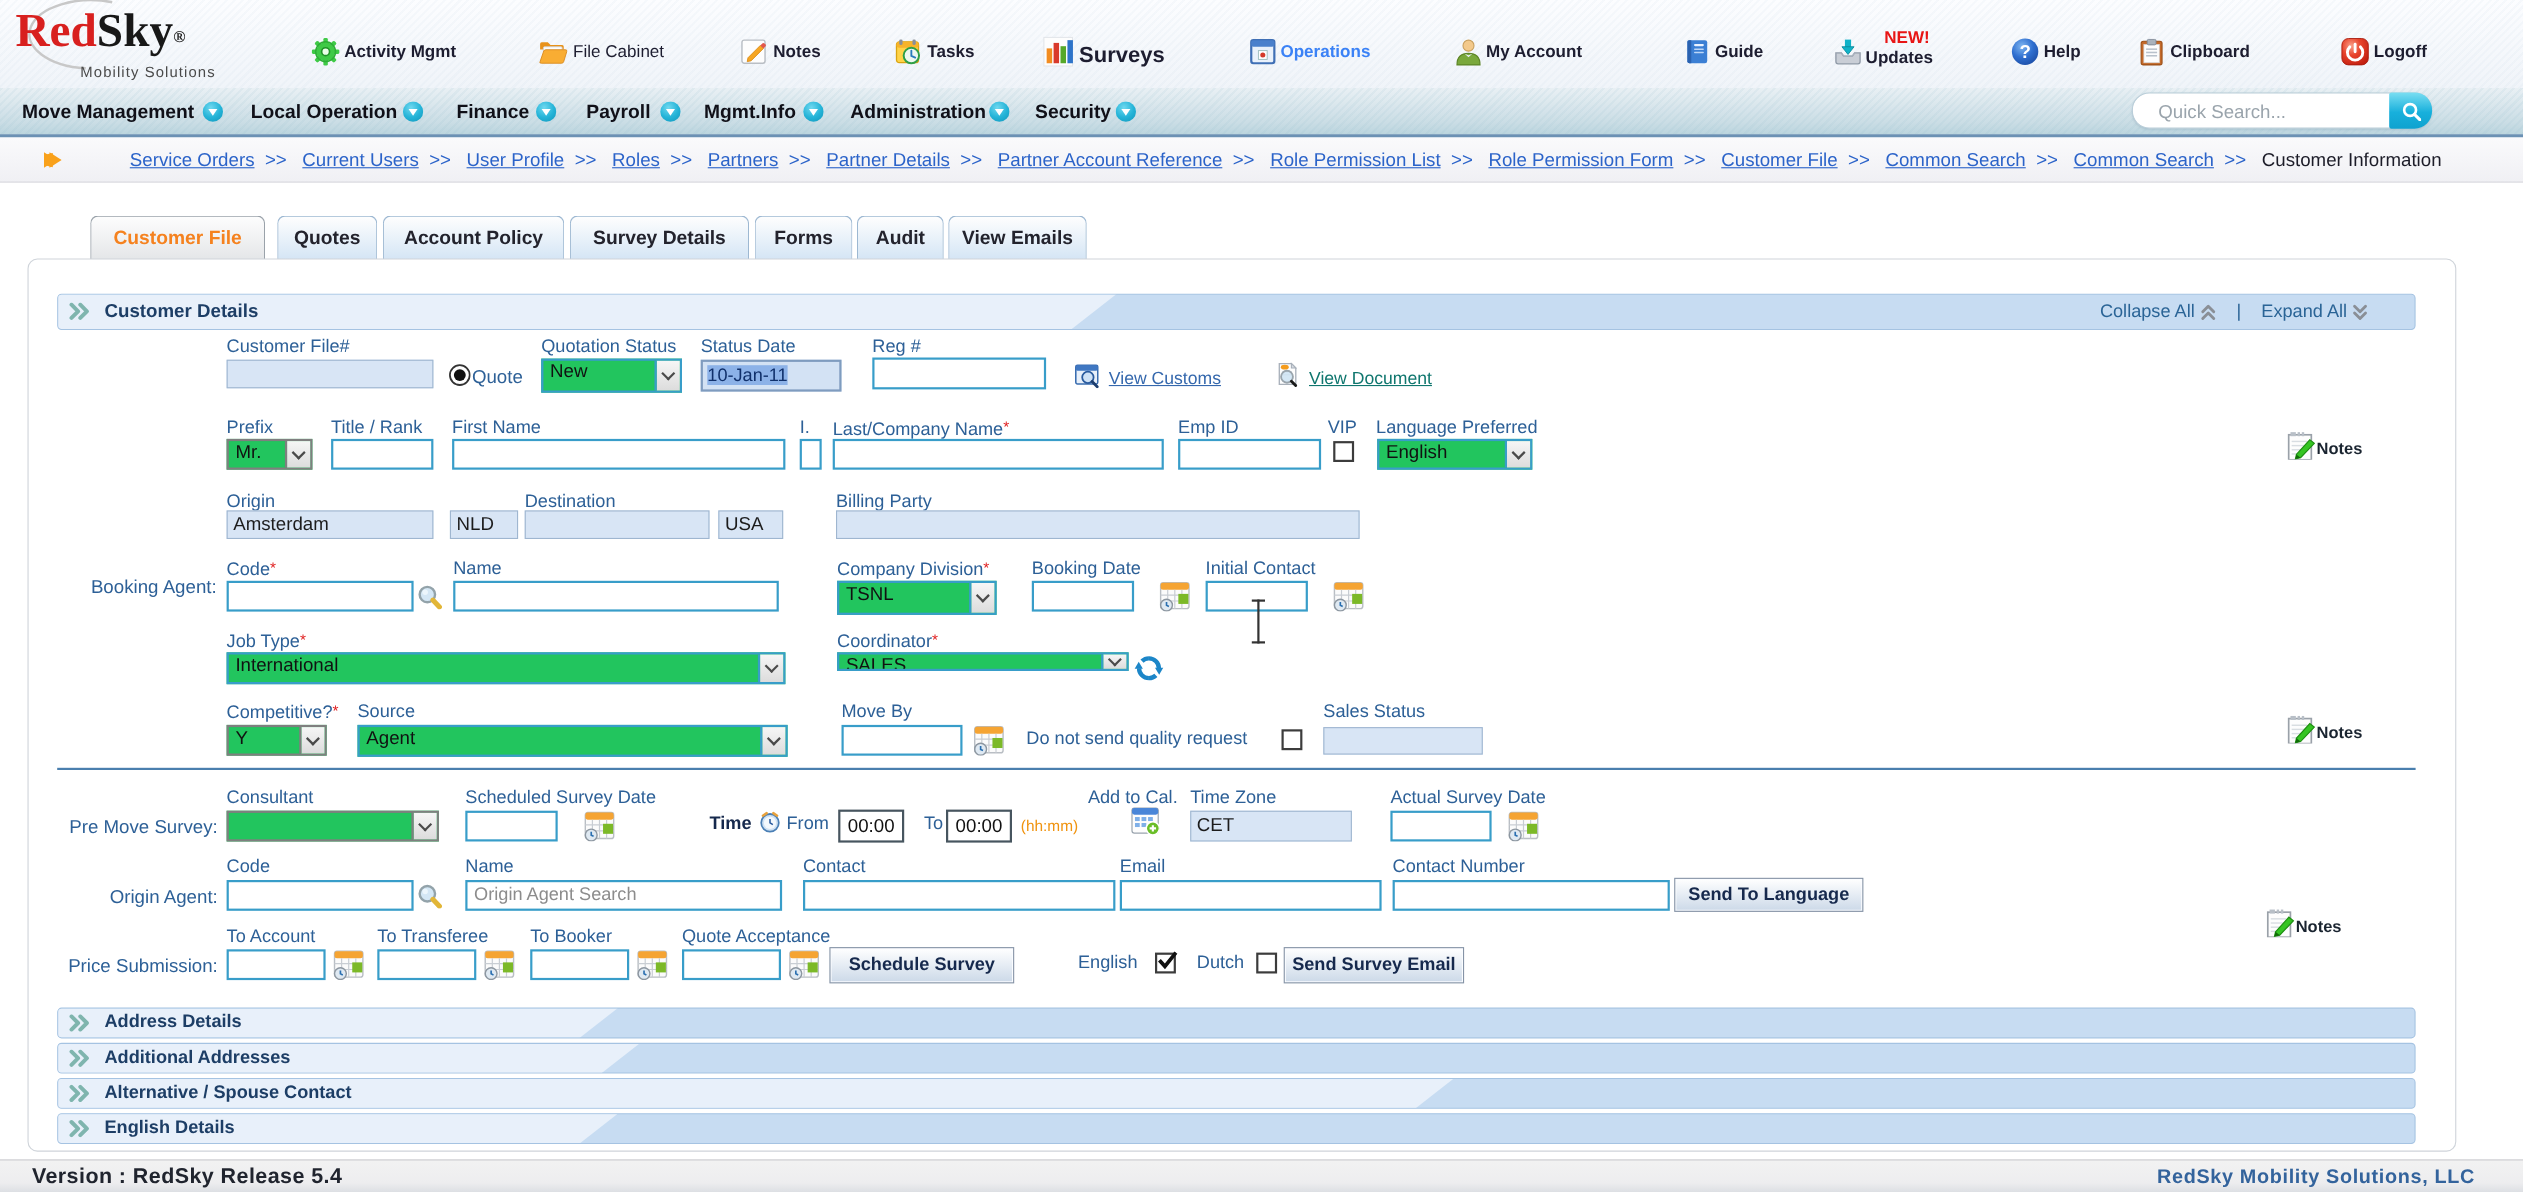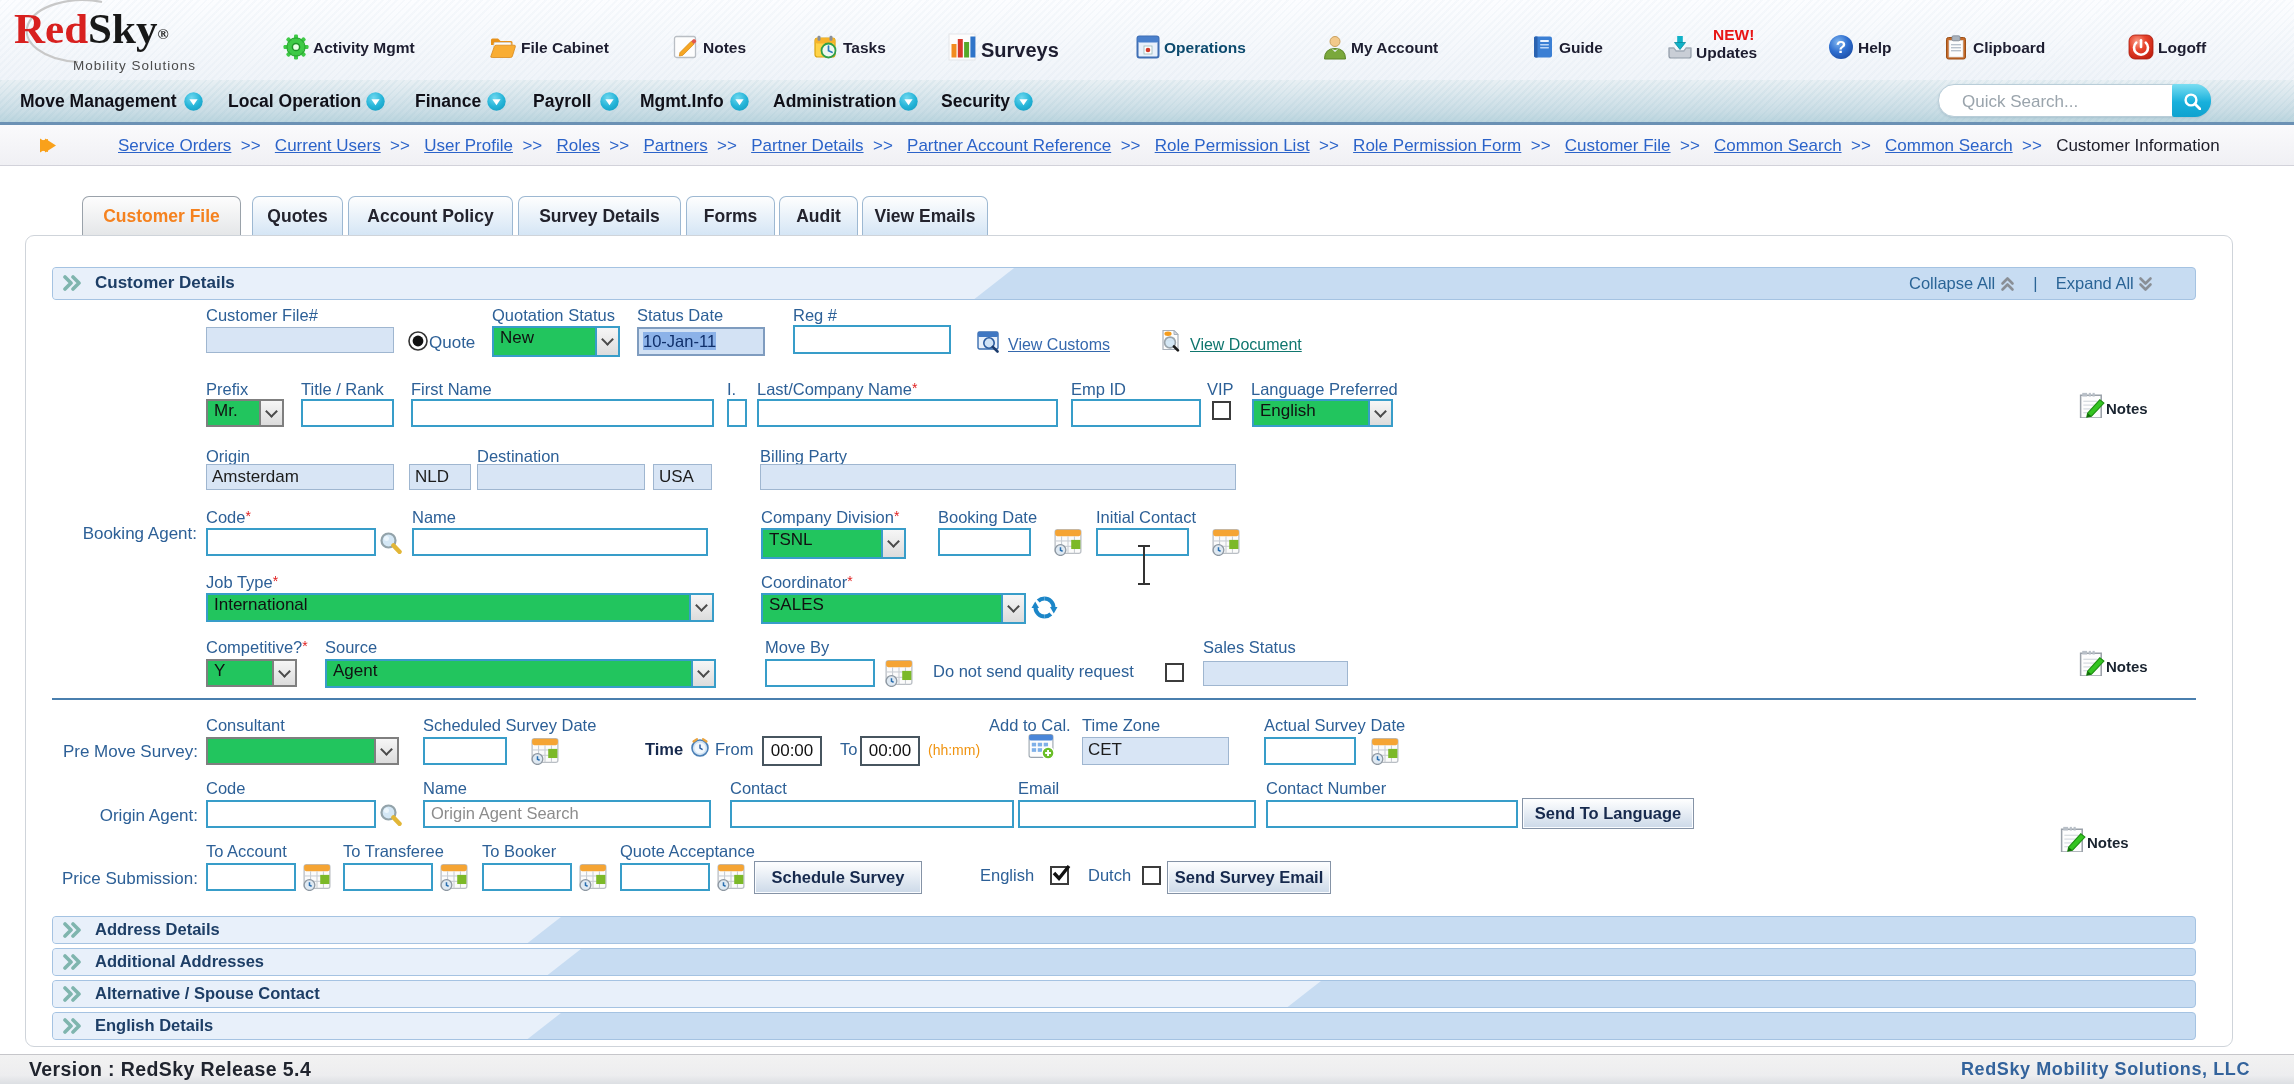--- a/index.html
+++ b/index.html
@@ -50,21 +50,21 @@
 <circle cx="13" cy="13" r="9" fill="none" stroke="#2eae36" stroke-width="1.4"></circle>
 <circle cx="13" cy="13" r="3.6" fill="#eaffe8" stroke="#1f9427" stroke-width="1.5"></circle>
   </svg>
 <div class="abs" style="left:313px;top:39px;font-size:15.5px;font-weight:bold;color:#1d1d30">Activity Mgmt</div>
 <svg style="position:absolute;left:488px;top:34px" width="28" height="26" viewBox="0 0 28 26">
     <path d="M3 22 L3 6 Q3 4.5 4.5 4.5 L10 4.5 L12.5 7 L23 7 Q24.5 7 24.5 8.5 L24.5 11 L3 11 Z" fill="#e8921a"></path>
 <rect x="6" y="8.5" width="17" height="5" rx="1" fill="#fdfdfb" stroke="#cfcfcf" stroke-width="0.8"></rect>
 <path d="M3 22 Q2 23.5 4.2 23.5 L22.5 23.5 Q24 23.5 24.4 22.2 L27.3 12.8 Q27.8 11.2 26 11.2 L8.2 11.2 Q6.8 11.2 6.3 12.4 Z" fill="#f9ad33"></path>
 <path d="M3 22 Q2 23.5 4.2 23.5 L22.5 23.5 Q24 23.5 24.4 22.2 L27.3 12.8 Q27.8 11.2 26 11.2 L8.2 11.2 Q6.8 11.2 6.3 12.4 Z" fill="none" stroke="#d8891c" stroke-width="0.8"></path>
   </svg>
-<div class="abs" style="left:521px;top:39px;font-size:15.5px;font-weight:bold;color:#1d1d30">File Cabinet</div>
+<div class="abs" style="left:521px;top:39px;font-size:15.5px;font-weight:normal;color:#1d1d30">File Cabinet</div>
 <svg style="position:absolute;left:673px;top:35px" width="24" height="24" viewBox="0 0 24 24">
     <rect x="1.5" y="1.5" width="21" height="21" rx="2" fill="#fdfdfd" stroke="#b9bec4" stroke-width="1.3"></rect>
 <path d="M7 17.5 L18.2 6.3 L21 9.1 L9.8 20.3 L6.3 21 Z" fill="#f6a623" stroke="#d98a12" stroke-width="0.8"></path>
 <path d="M18.2 6.3 L20 4.5 Q21 3.5 22 4.5 L22.8 5.3 Q23.8 6.3 22.8 7.3 L21 9.1 Z" fill="#e2574c"></path>
   </svg>
 <div class="abs" style="left:703px;top:39px;font-size:15.5px;font-weight:bold;color:#1d1d30">Notes</div>
 <svg style="position:absolute;left:813px;top:35px" width="24" height="24" viewBox="0 0 24 24">
     <rect x="2" y="3" width="20" height="19" rx="2.5" fill="#ffd348" stroke="#d9a410" stroke-width="1.2"></rect>
 <rect x="2" y="3" width="20" height="5.5" rx="2.5" fill="#f7b32a"></rect>
 <rect x="4.5" y="0.8" width="3" height="5" rx="1.2" fill="#8a8f98"></rect>
@@ -80,21 +80,21 @@
 <rect x="16.1" y="9" width="5" height="15.5" fill="#56a829"></rect>
 <rect x="22.4" y="3.5" width="5" height="21" fill="#2e74c9"></rect>
   </svg>
 <div class="abs" style="left:981px;top:39px;font-size:20px;font-weight:bold;color:#1d1d30">Surveys</div>
 <svg style="position:absolute;left:1136px;top:35px" width="24" height="24" viewBox="0 0 24 24">
     <rect x="1.5" y="1.5" width="21" height="21" rx="2" fill="#e9f1fb" stroke="#3f6fb5" stroke-width="2"></rect>
 <rect x="1.5" y="1.5" width="21" height="6" rx="2" fill="#4a80cc"></rect>
 <rect x="8" y="11" width="8" height="8" fill="#fdfdfd" stroke="#9bb" stroke-width="0.8"></rect>
 <circle cx="12" cy="15" r="2.3" fill="#d43a2a"></circle>
   </svg>
-<div class="abs" style="left:1164px;top:39px;font-size:15.5px;font-weight:bold;color:#0c4a6e">Operations</div>
+<div class="abs" style="left:1164px;top:39px;font-size:15.5px;font-weight:bold;color:#3b82f6">Operations</div>
 <svg style="position:absolute;left:1322px;top:34px" width="26" height="26" viewBox="0 0 26 26">
     <circle cx="13" cy="7.5" r="5" fill="#f3c98b" stroke="#caa05e" stroke-width="1"></circle>
 <path d="M2.5 25 Q2.5 14.5 13 14.5 Q23.5 14.5 23.5 25 Z" fill="#7aa83c"></path>
 <path d="M2.5 25 Q2.5 14.5 13 14.5 Q23.5 14.5 23.5 25 Z" fill="none" stroke="#5d8527" stroke-width="1"></path>
 <path d="M9.5 14.8 L13 18 L16.5 14.8 L13 16.2 Z" fill="#e8eef5"></path>
   </svg>
 <div class="abs" style="left:1351px;top:39px;font-size:15.5px;font-weight:bold;color:#1d1d30">My Account</div>
 <svg style="position:absolute;left:1531px;top:35px" width="24" height="24" viewBox="0 0 24 24">
     <path d="M3 3 Q3 1.5 4.5 1.5 L19 1.5 Q21 1.5 21 3.5 L21 20.5 Q21 22.5 19 22.5 L4.8 22.5 Q3 22.5 3 20.7 Z" fill="#3b7fd4"></path>
 <path d="M3 3 Q3 1.5 4.5 1.5 L6.5 1.5 L6.5 22.5 L4.8 22.5 Q3 22.5 3 20.7 Z" fill="#2a62b0"></path>
@@ -408,21 +408,21 @@
 <div class="abs" style="left:1138px;top:545px;width:12px;height:2px;background:#333"></div>
 <div class="abs" style="left:1138px;top:583px;width:12px;height:2px;background:#333"></div>
 <div class="lbl" style="left:206px;top:573px">Job Type<span class="ast">*</span></div>
 <div class="sel blue" style="left:206px;top:593px;width:508px;height:29px">
     <span class="tx">International</span>
     <span class="bt">
       <span class="chev"></span>
     </span>
   </div>
 <div class="lbl" style="left:761px;top:573px">Coordinator<span class="ast">*</span></div>
-<div class="sel blue" style="left:761px;top:593px;width:265px;height:31px">
+<div class="sel blue" style="left:761px;top:593px;width:265px;height:17px">
     <span class="tx">SALES</span>
     <span class="bt">
       <span class="chev"></span>
     </span>
   </div>
 <svg style="position:absolute;left:1031px;top:594px" width="27" height="27" viewBox="0 0 27 27">
     <path d="M13.5 2.5 A11 11 0 0 1 24.5 13.5 L20.5 13.5 A7 7 0 0 0 13.5 6.5 Z" fill="#1c86c8"></path>
 <path d="M13.5 2.5 L13.5 6.5 A7 7 0 0 0 8.6 8.4 L5.8 5.6 A11 11 0 0 1 13.5 2.5 Z" fill="#1c86c8"></path>
 <path d="M26.5 13 L19 13 L22.8 19.5 Z" fill="#1c86c8"></path>
 <path d="M13.5 24.5 A11 11 0 0 1 2.5 13.5 L6.5 13.5 A7 7 0 0 0 13.5 20.5 Z" fill="#1c86c8"></path>

